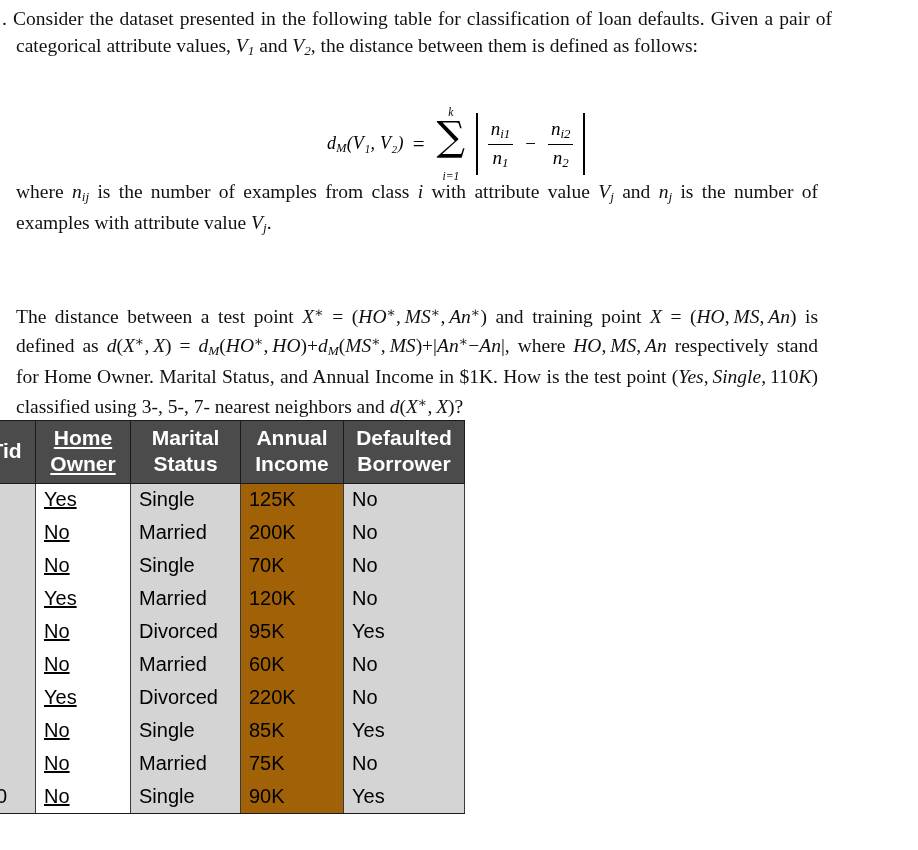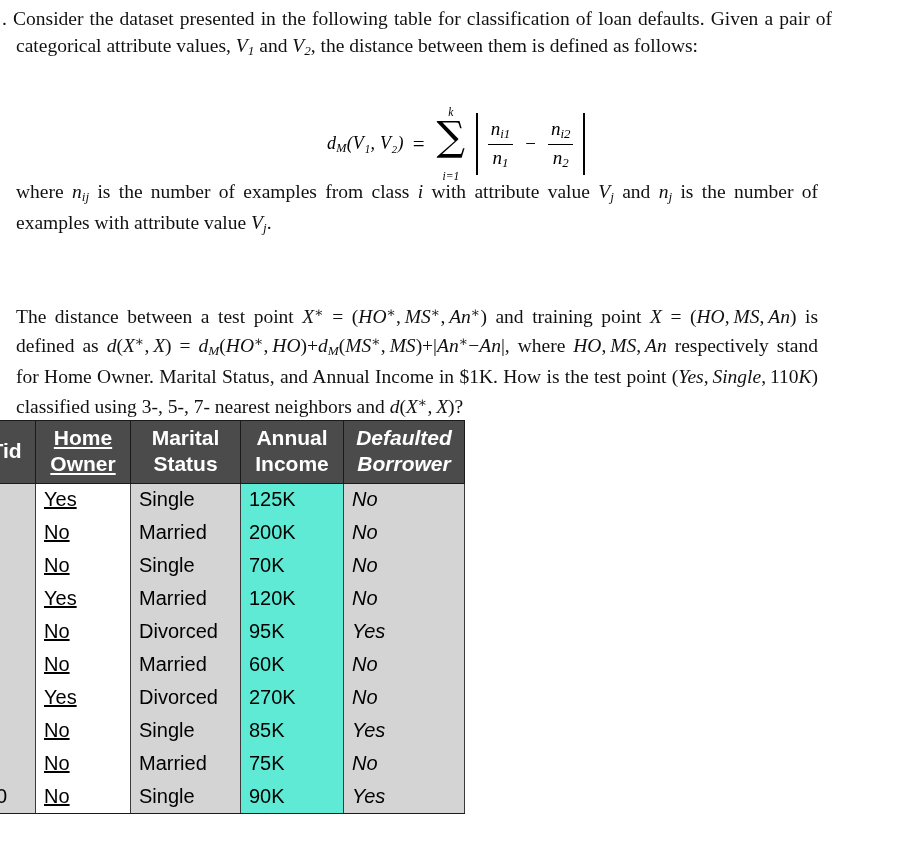--- a/index.html
+++ b/index.html
@@ -189,28 +189,28 @@
     white-space: nowrap;
   }
 
   #data-table tbody tr:first-child td { border-top: 1.5px solid #1a1a1a; }
   #data-table tbody tr:last-child td { border-bottom: 1.5px solid #1a1a1a; }
 
   
   .col-tid   { background: #d4d4d4; }
   .col-ho    { background: #ffffff; }
   .col-ms    { background: #d4d4d4; }
-  .col-ai    { background: #5eead4; }
+  .col-ai    { background: #a16207; }
   .col-db    { background: #d4d4d4; }
 
   .w-tid { width: 59px; }
   .w-ho  { width: 95px; text-decoration: underline; }
   .w-ms  { width: 110px; }
   .w-ai  { width: 103px; }
-  .w-db  { width: 121px; font-style: italic; }
+  .w-db  { width: 121px; }
 
   td.col-tid { padding-left: 9px; }
 </style>
 </head>
 <body>
 
 <div id="page">
 
   <div class="prose">
 
@@ -303,21 +303,21 @@
           <td class="col-tid w-tid">6</td>
           <td class="col-ho w-ho">No</td>
           <td class="col-ms w-ms">Married</td>
           <td class="col-ai w-ai">60K</td>
           <td class="col-db w-db">No</td>
         </tr>
         <tr>
           <td class="col-tid w-tid">7</td>
           <td class="col-ho w-ho">Yes</td>
           <td class="col-ms w-ms">Divorced</td>
-          <td class="col-ai w-ai">270K</td>
+          <td class="col-ai w-ai">220K</td>
           <td class="col-db w-db">No</td>
         </tr>
         <tr>
           <td class="col-tid w-tid">8</td>
           <td class="col-ho w-ho">No</td>
           <td class="col-ms w-ms">Single</td>
           <td class="col-ai w-ai">85K</td>
           <td class="col-db w-db">Yes</td>
         </tr>
         <tr>

